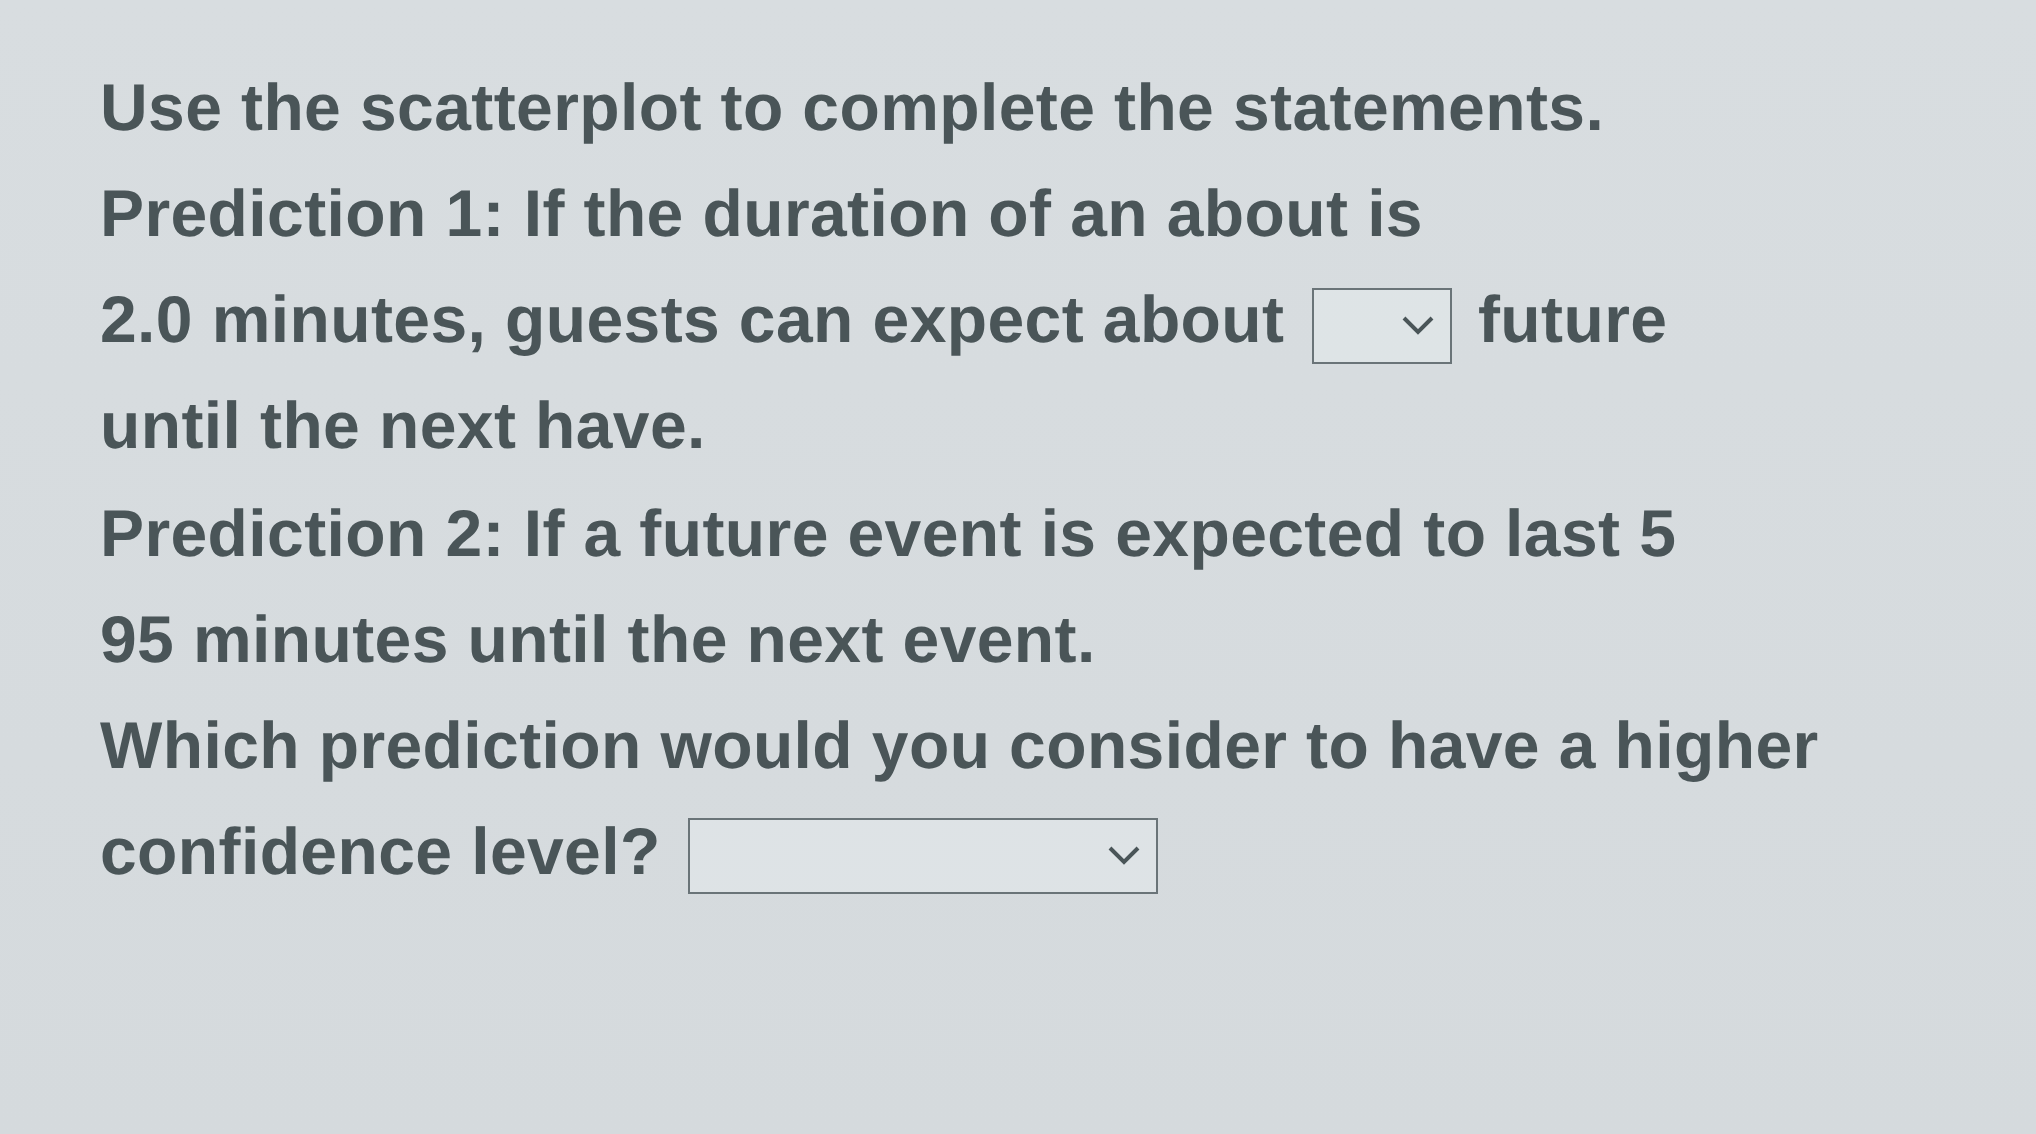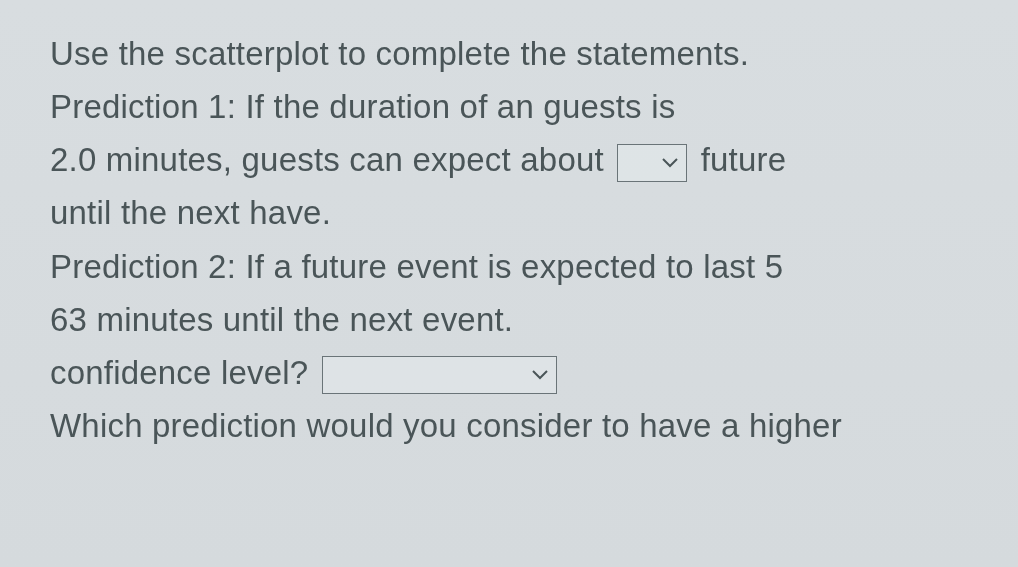--- a/index.html
+++ b/index.html
@@ -13,20 +13,21 @@
       background: linear-gradient(180deg, #d8dde0 0%, #d5dadd 100%);
       font-family: Arial, Helvetica, sans-serif;
       padding: 28px 40px 28px 50px;
       overflow: hidden;
     }
     .content {
       color: #4a5558;
       font-size: 33px;
       line-height: 1.55;
       letter-spacing: 0.2px;
+      font-weight: bold;
     }
     .line {
       display: block;
       margin-bottom: 2px;
     }
     .dropdown {
       display: inline-block;
       border: 1px solid #6a7478;
       background: rgba(230,235,238,0.5);
       height: 38px;
@@ -53,39 +54,39 @@
     }
     .chevron svg {
       display: block;
     }
   </style>
 </head>
 <body>
 
 <div class="content">
   <span class="line">Use the scatterplot to complete the statements.</span>
-  <span class="line">Prediction 1: If the duration of an guests is</span>
+  <span class="line">Prediction 1: If the duration of an about is</span>
   <span class="line">
     <span>2.0 minutes, guests can expect about</span>
     <span class="dropdown small">
       <span class="chevron">
         <svg viewBox="0 0 16 10" width="16" height="10">
             <path d="M1 1 L8 8 L15 1" stroke="#4a5558" stroke-width="2" fill="none"></path>
           </svg>
       </span>
     </span>
     <span>future</span>
   </span>
   <span class="line">until the next have.</span>
   <span class="line">Prediction 2: If a future event is expected to last 5</span>
-  <span class="line">63 minutes until the next event.</span>
+  <span class="line">95 minutes until the next event.</span>
+  <span class="line">Which prediction would you consider to have a higher</span>
   <span class="line">
     <span>confidence level?</span>
     <span class="dropdown medium2">
       <span class="chevron">
         <svg viewBox="0 0 16 10" width="16" height="10">
             <path d="M1 1 L8 8 L15 1" stroke="#4a5558" stroke-width="2" fill="none"></path>
           </svg>
       </span>
     </span>
   </span>
-  <span class="line">Which prediction would you consider to have a higher</span>
 </div>
 
 </body></html>

